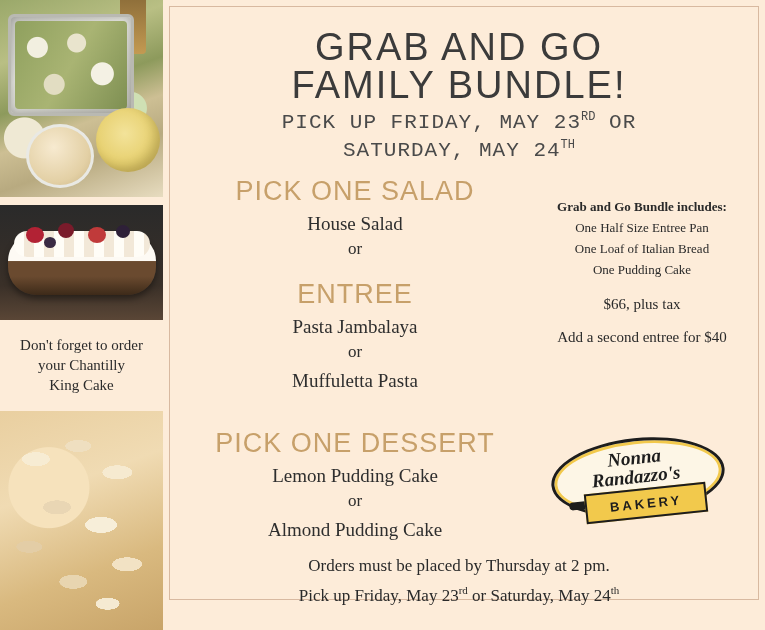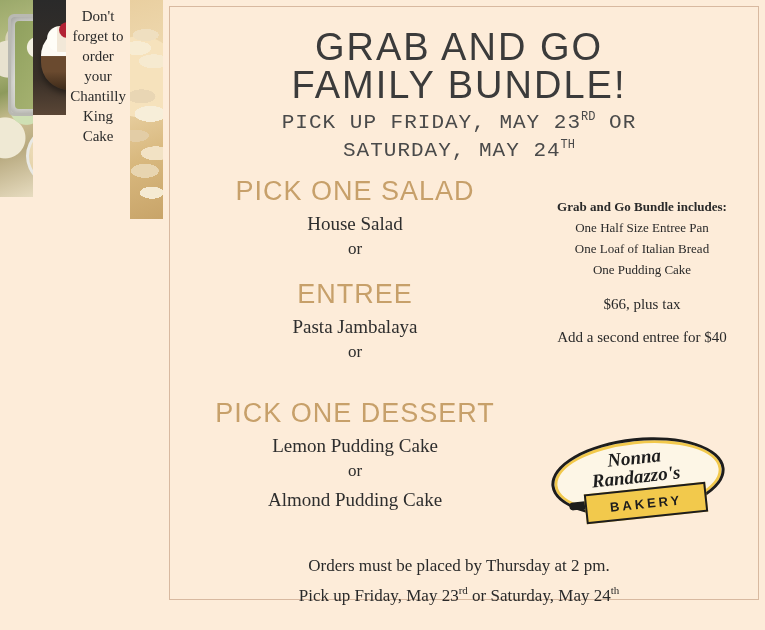--- a/index.html
+++ b/index.html
@@ -14,21 +14,21 @@
     width:765px;height:630px;
     background:#fdecd9;
     display:flex;
   }
   
   .photo-col{
     width:163px;
     height:630px;
     flex:0 0 163px;
     display:flex;
-    flex-direction:row;
+    flex-direction:column;
     background:#fdecd9;
     justify-content:space-between;
   }
   .photo{
     position:relative;
     width:163px;
     overflow:hidden;
   }
   .photo-salad{height:197px;background:
       radial-gradient(circle at 25% 30%, #e8e2cf 0 18px, transparent 19px),
@@ -307,20 +307,21 @@
             <div class="choice">House Salad</div>
             <div class="or">or</div>
           </div>
 
           <div class="sec-gap"></div>
 
           <div>
             <div class="sec-head">ENTREE</div>
             <div class="choice">Pasta Jambalaya</div>
             <div class="or">or</div>
+            <div class="choice">Muffuletta Pasta</div>
           </div>
 
           <div class="sec-gap" style="height:34px"></div>
 
           <div>
             <div class="sec-head">PICK ONE  DESSERT</div>
             <div class="choice">Lemon Pudding Cake</div>
             <div class="or">or</div>
             <div class="choice">Almond Pudding Cake</div>
           </div>

